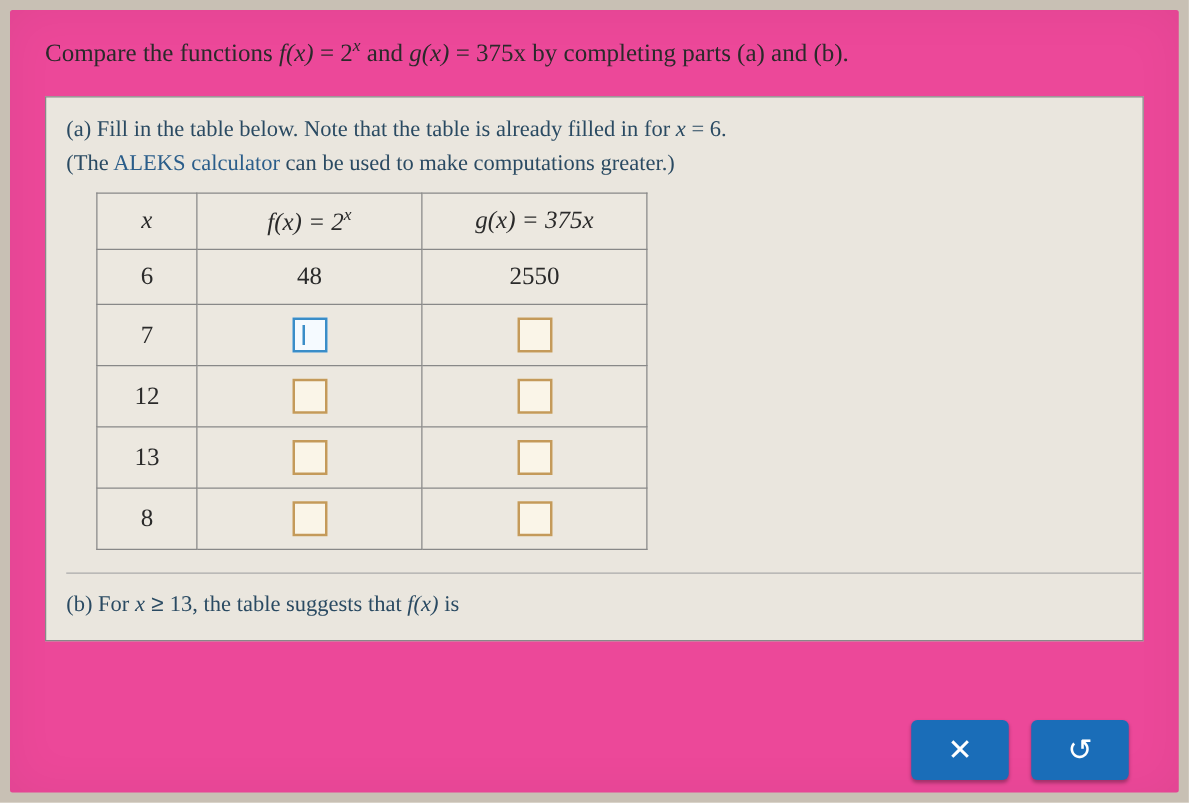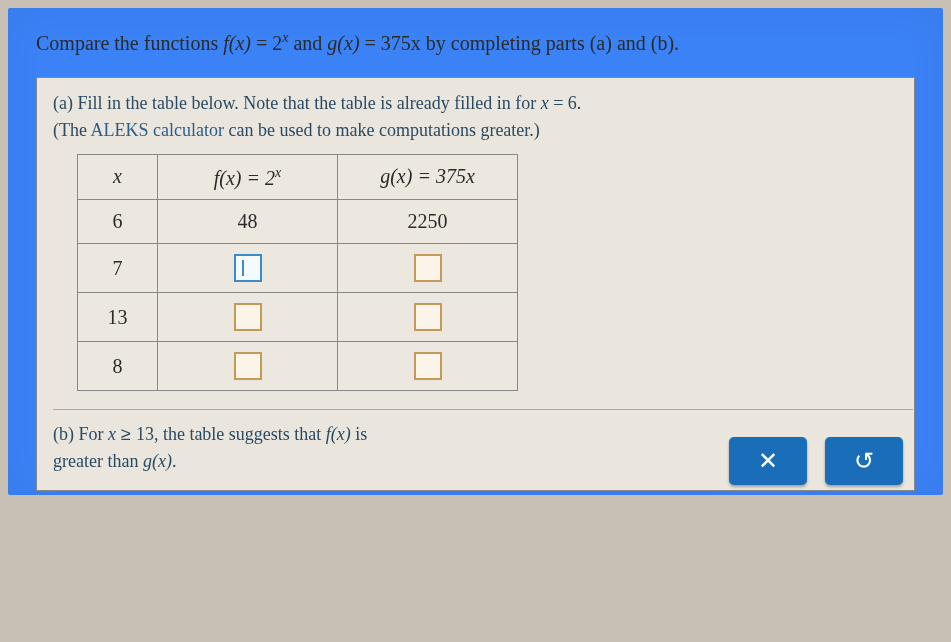--- a/index.html
+++ b/index.html
@@ -6,24 +6,24 @@
   body {
     margin: 0;
     padding: 0;
     font-family: Georgia, 'Times New Roman', serif;
     background: #c8c0b4;
     width: 951px;
     height: 642px;
     overflow: hidden;
   }
   .page {
-    background: #3b82f6;
+    background: #ec4899;
     margin: 8px;
     padding: 20px 28px;
-    height: 487px;
+    height: 626px;
     position: relative;
     border-radius: 2px;
     box-shadow: inset 0 0 40px rgba(0,0,0,0.05);
   }
   .question-text {
     font-size: 20px;
     color: #2a2a2a;
     margin-bottom: 20px;
     line-height: 1.4;
   }
@@ -85,23 +85,23 @@
   }
   .divider {
     border: none;
     border-top: 1px solid #aaa;
     margin: 18px 0 14px 0;
   }
   .part-b {
     font-size: 18px;
     color: #2a4a62;
     display: flex;
+    align-items: center;
     flex-wrap: wrap;
     gap: 6px;
-    flex-direction: column;
   }
   .dropdown {
     display: inline-flex;
     align-items: center;
     border: 1px solid #888;
     background: #eee;
     padding: 3px 8px;
     font-size: 16px;
     color: #444;
     font-family: Arial, sans-serif;
@@ -164,48 +164,50 @@
           </th>
           <th class="col-fg">
             <span class="ital">g(x)</span> = <span>375x</span>
           </th>
         </tr>
       </thead>
       <tbody>
         <tr>
           <td>6</td>
           <td>48</td>
-          <td>2250</td>
+          <td>2550</td>
         </tr>
         <tr>
           <td>7</td>
           <td><span class="input-box active"></span></td>
+          <td><span class="input-box"></span></td>
+        </tr>
+        <tr>
+          <td>12</td>
+          <td><span class="input-box"></span></td>
           <td><span class="input-box"></span></td>
         </tr>
         <tr>
           <td>13</td>
           <td><span class="input-box"></span></td>
           <td><span class="input-box"></span></td>
         </tr>
         <tr>
           <td>8</td>
           <td><span class="input-box"></span></td>
           <td><span class="input-box"></span></td>
         </tr>
       </tbody>
     </table>
 
     <hr class="divider">
 
     <div class="part-b">
       <span>
         <span>(b) For </span><span class="ital">x</span><span class="ge-sym"> ≥ </span><span>13</span><span>, the table suggests that </span><span class="ital">f(x)</span><span> is </span>
-      </span>
-      <span>
-        <span> greater than </span><span class="ital">g(x)</span><span>.</span>
       </span>
     </div>
 
   </div>
 
   <div class="buttons">
     <button class="btn">
       <span>✕</span>
     </button>
     <button class="btn">

